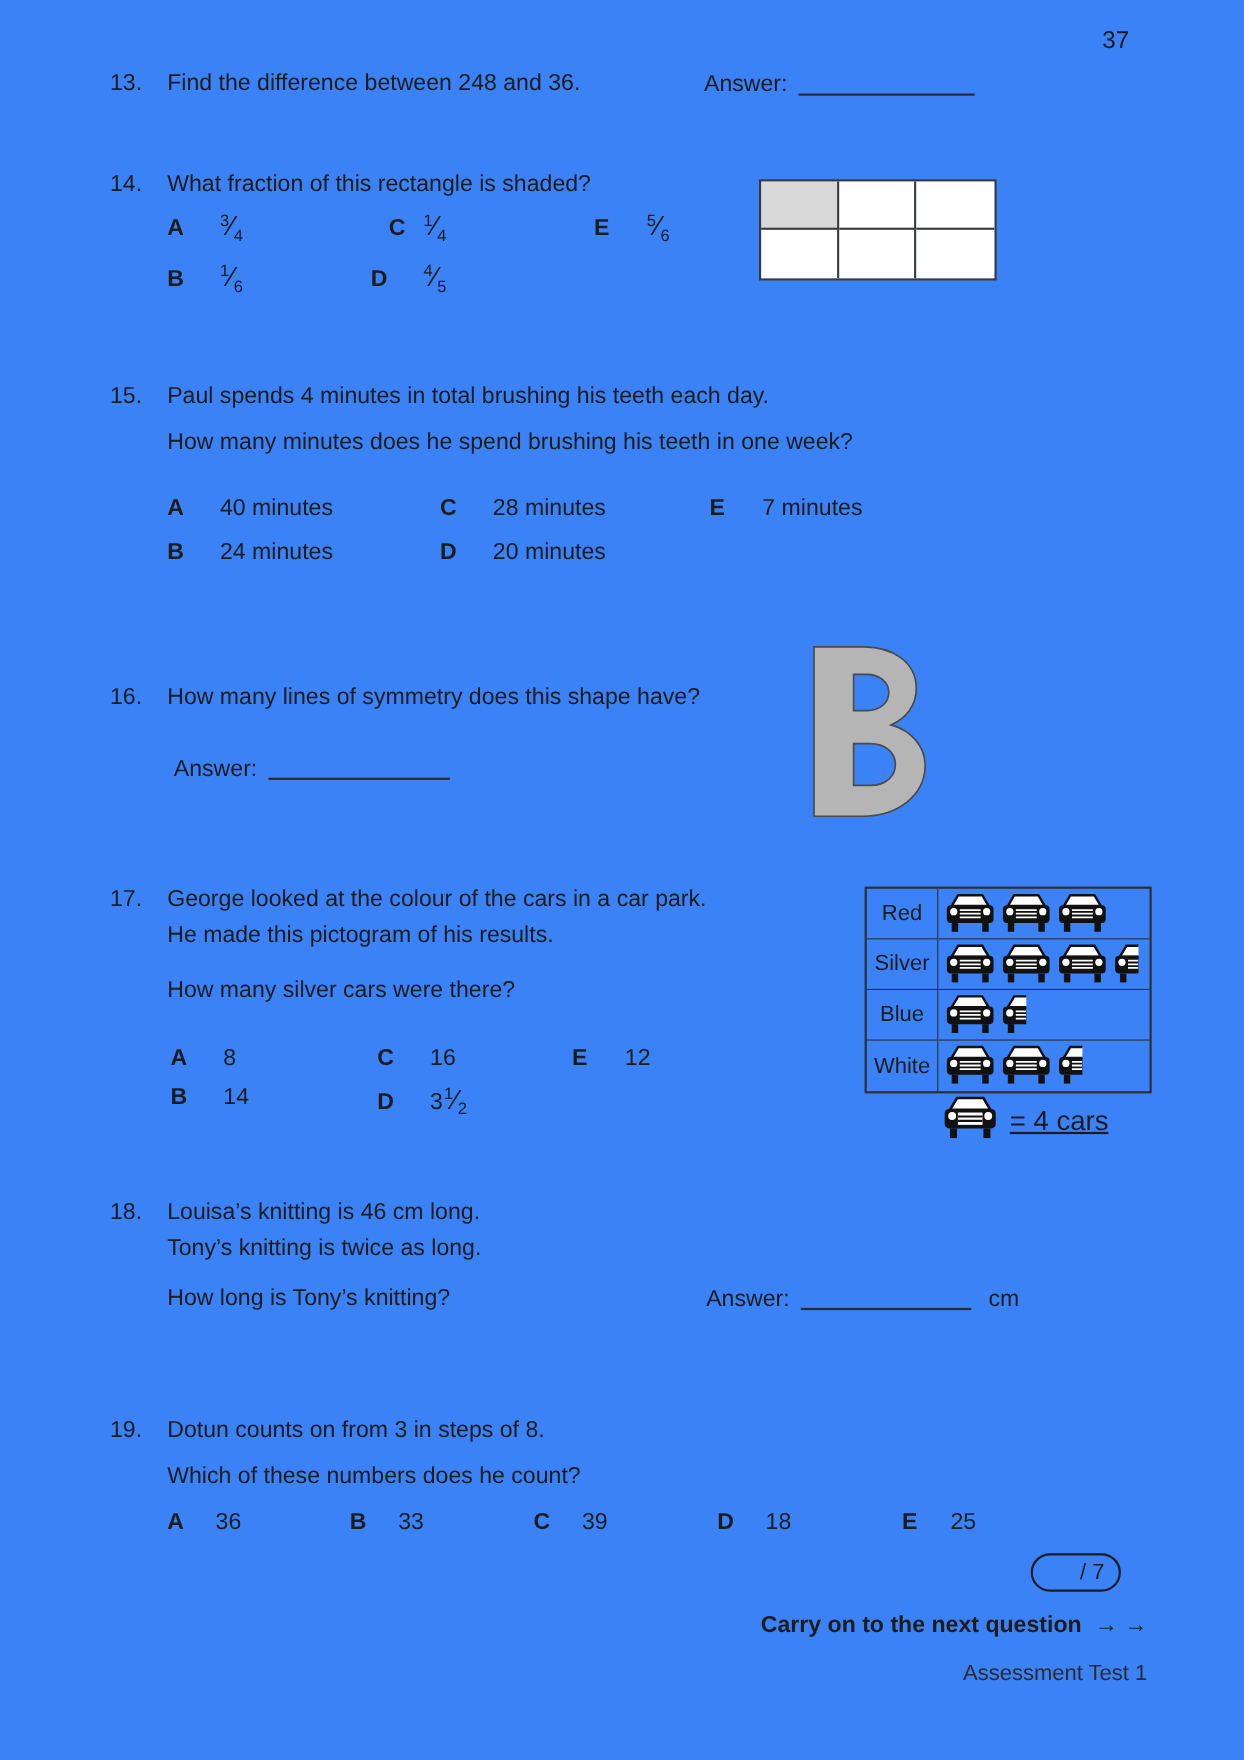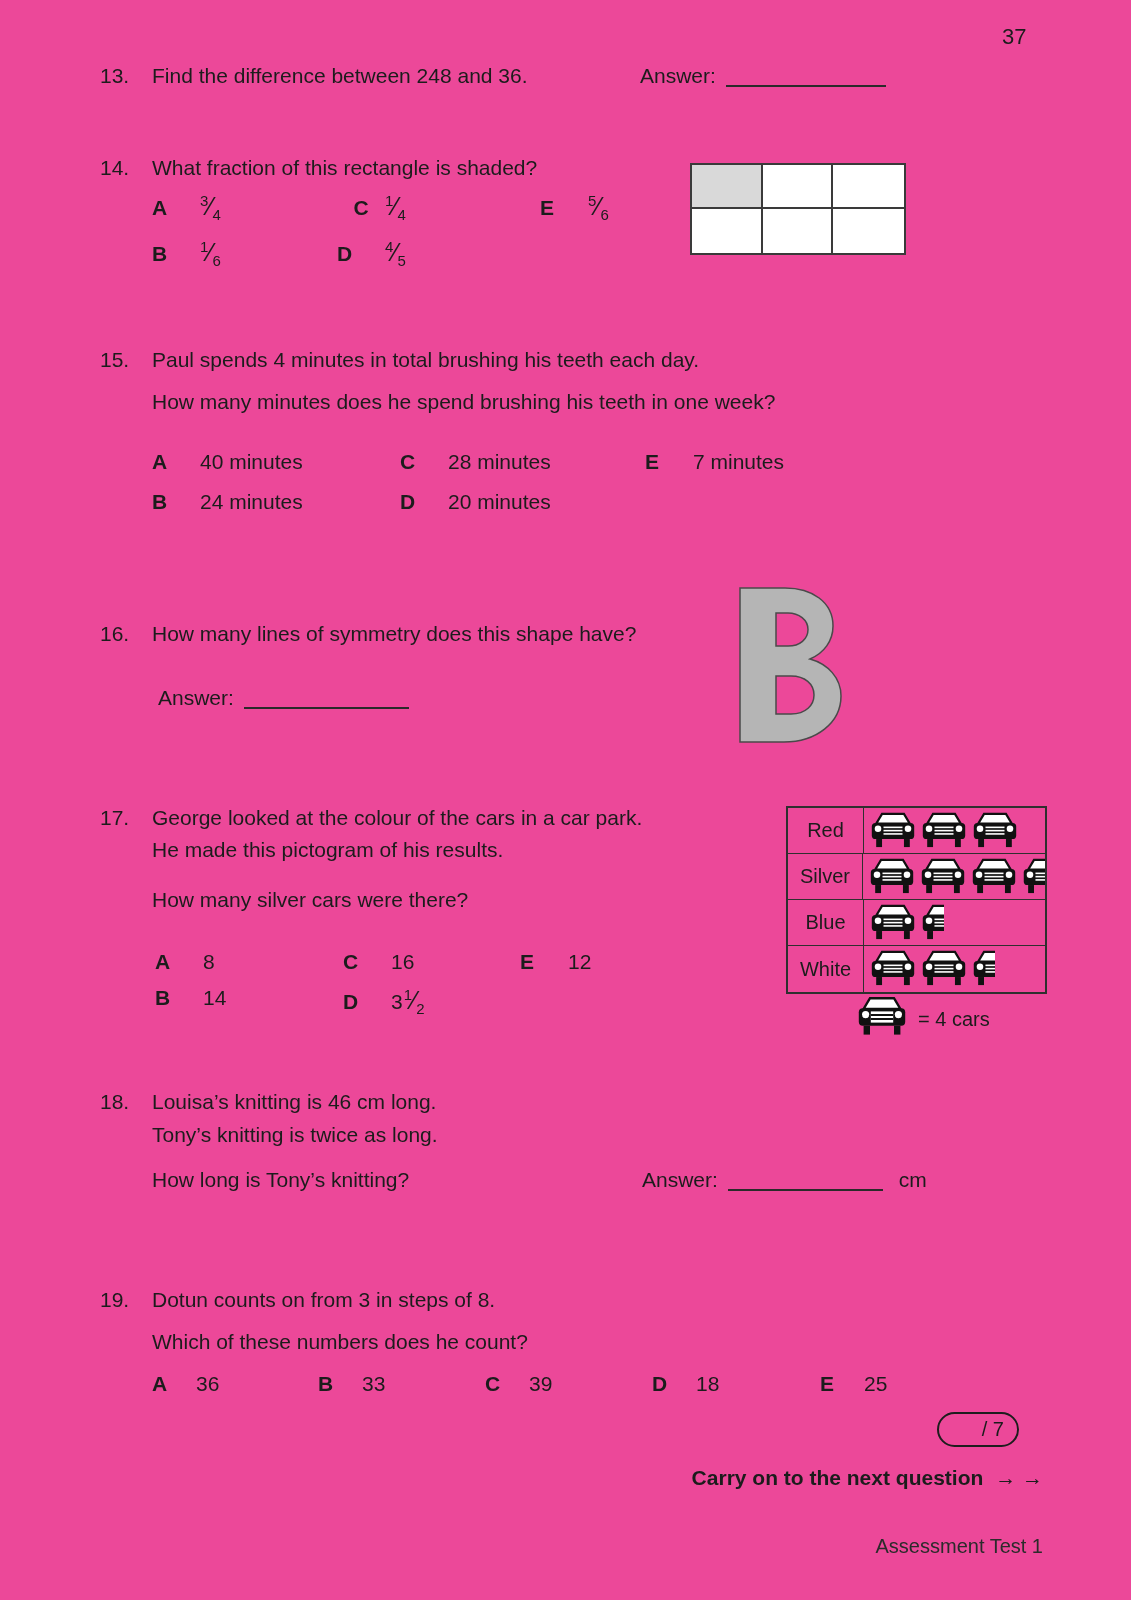--- a/index.html
+++ b/index.html
@@ -1,18 +1,18 @@
 <!DOCTYPE html>
 <html><head>
 <meta charset="utf-8">
 <style>
   * { margin:0; padding:0; box-sizing:border-box; }
   html,body { background:#ffffff; }
   #page {
-    position:relative; width:1131px; height:1600px; background:#ec4899;
+    position:relative; width:1131px; height:1600px; background:#3b82f6;
     font-family:"Liberation Sans", sans-serif; color:#1c1c1c; overflow:hidden;
   }
   .abs { position:absolute; }
   .qline { font-size:21px; white-space:nowrap; }
   .qnum { display:inline-block; width:52px; font-size:21px; }
   .ol { display:inline-block; width:48px; font-weight:bold; font-size:21px; }
   .ov { font-size:21px; }
   .blank { display:inline-block; width:160px; height:23px; border-bottom:2px solid #2a2a2a; margin-left:10px; vertical-align:-4px; }
   .frac { display:inline-block; font-size:21px; }
   .frac sup { font-size:15px; vertical-align:9px; }
@@ -25,25 +25,25 @@
     grid-template-columns:1fr 1fr 1fr; grid-template-rows:1fr 1fr; }
   .fracgrid .cell { border-right:2px solid #3a3a3a; border-bottom:2px solid #3a3a3a; background:#fff; }
   .fracgrid .cell:nth-child(3n) { border-right:none; }
   .fracgrid .cell:nth-child(n+4) { border-bottom:none; }
   .fracgrid .shaded { background:#d9d9d9; }
 
   
   .pictable { width:261px; border:2px solid #2f2f2f; }
   .prow { display:flex; height:46px; border-bottom:1.5px solid #2f2f2f; }
   .prow:last-child { border-bottom:none; }
-  .plabel { width:76px; border-right:1.5px solid #2f2f2f; display:flex; align-items:center; justify-content:center; font-size:20px; }
+  .plabel { width:65px; border-right:1.5px solid #2f2f2f; display:flex; align-items:center; justify-content:center; font-size:20px; }
   .pcars { flex:1; display:flex; align-items:center; gap:7px; padding-left:7px; }
   .pcars svg { display:block; }
   .key { display:flex; align-items:center; gap:12px; }
-  .key .ktext { font-size:20px; }
+  .key .ktext { font-size:25px;text-decoration:underline; }
 
   
   .pill { width:82px; height:35px; border:2px solid #1d1d1d; border-radius:18px;
     font-size:20px; line-height:31px; text-align:right; padding-right:13px; }
   .carry { font-size:21px; font-weight:bold; text-align:right; white-space:nowrap; }
   .footer { font-size:20px; color:#2b2b2b; text-align:right; }
   .pageno { font-size:22px; }
 </style>
 </head>
 <body>
@@ -360,15 +360,15 @@
     <span class="ol" style="width:44px;">E</span><span class="ov">25</span>
   </div>
 
   <div class="abs pill" style="left:937px; top:1412px;">/ 7</div>
 
   <div class="abs carry" style="right:88px; top:1466px;">
     <span>Carry on to the next question</span>
     <span style="font-weight:normal; margin-left:6px;">→ →</span>
   </div>
 
-  <div class="abs footer" style="right:88px; top:1510px;margin-top:25px;">Assessment Test 1</div>
+  <div class="abs footer" style="right:88px; top:1510px;">Assessment Test 1</div>
 
 </div>
 
 </body></html>

